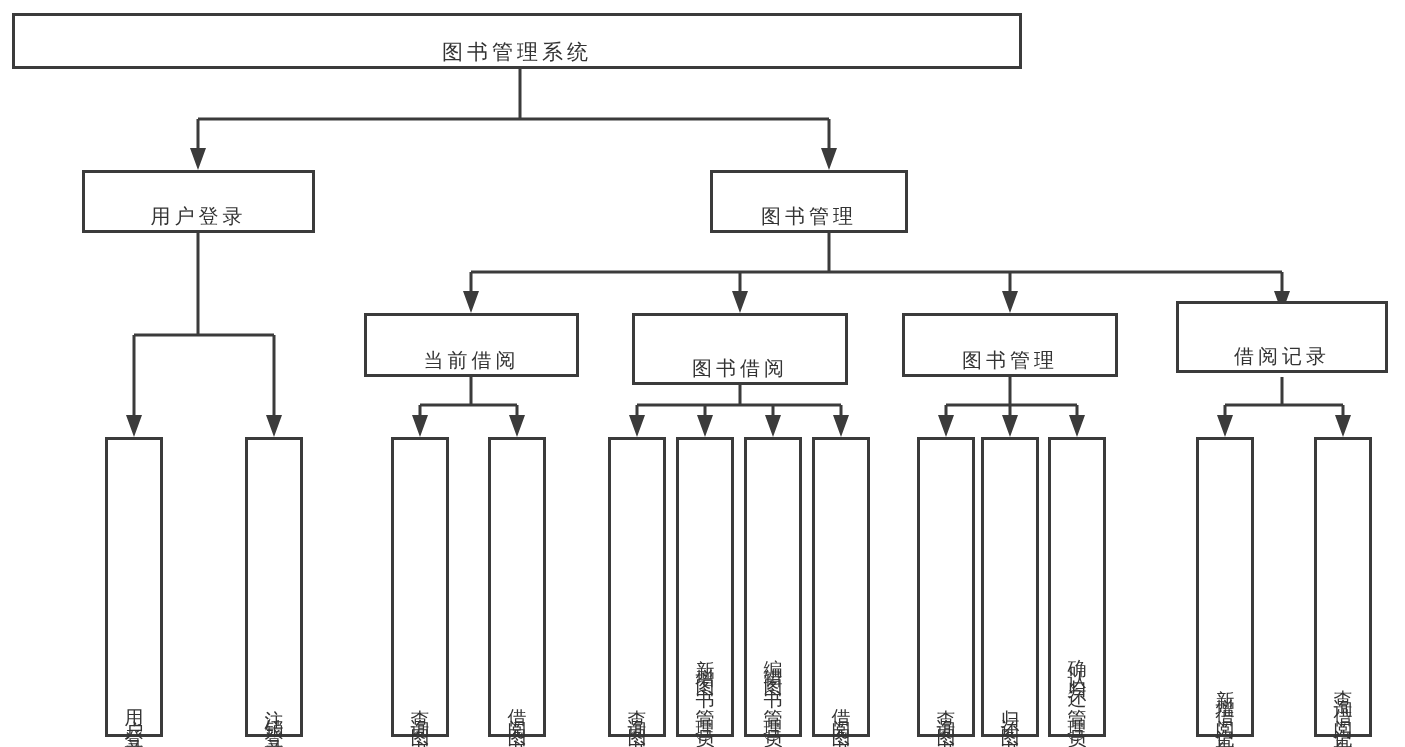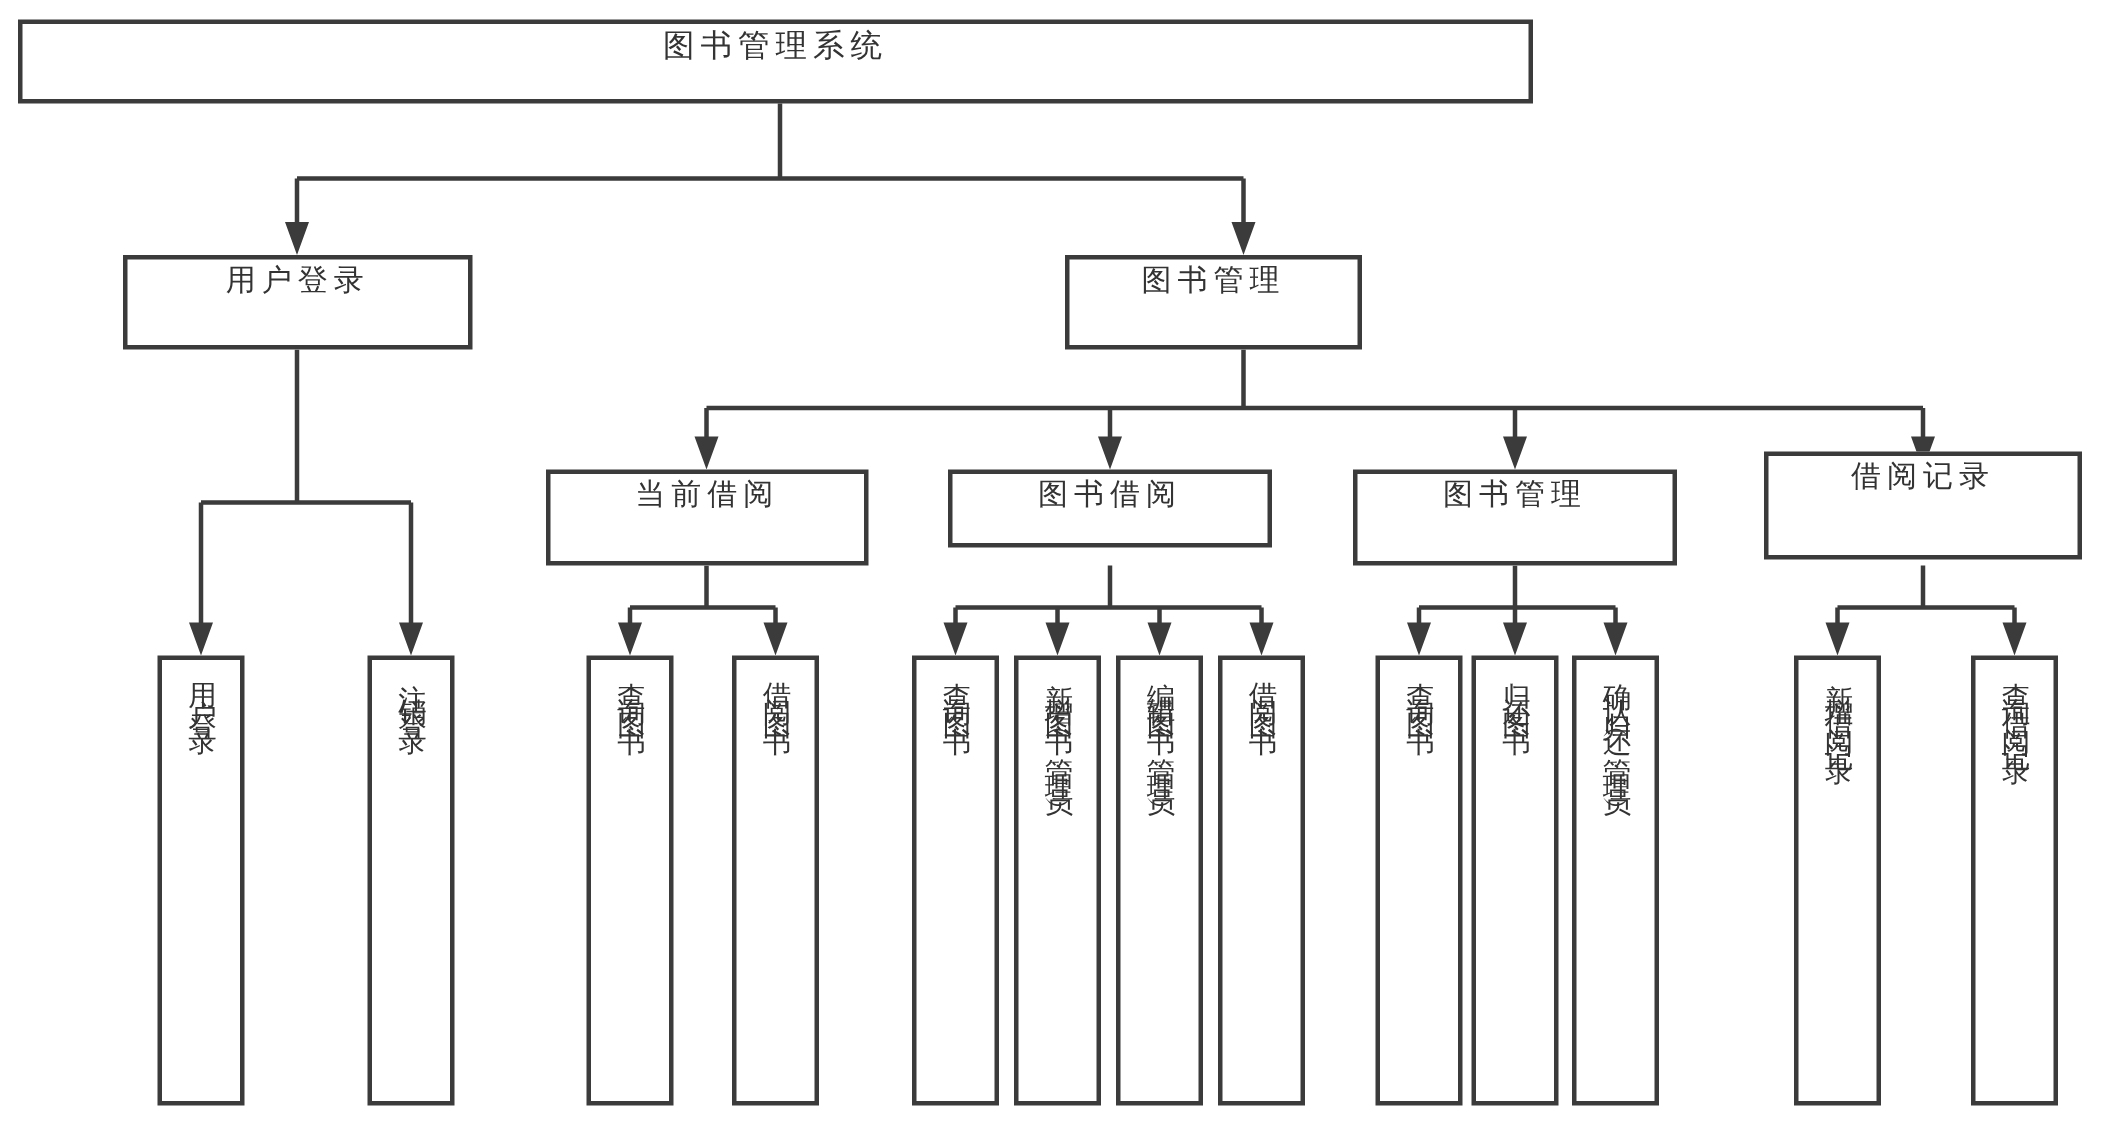--- a/index.html
+++ b/index.html
@@ -19,21 +19,21 @@
     pointer-events: none;
   }
   .connectors .line  { fill: none; stroke: var(--line, #3b3b3b); stroke-width: 3; }
   .connectors .heads { fill: var(--line, #3b3b3b); stroke: none; }
   .node {
     position: absolute;
     box-sizing: border-box;
     border: 3px solid var(--line, #3b3b3b);
     background: #ffffff;
     display: flex;
-    align-items: flex-start;
+    align-items: flex-end;
     justify-content: center;
     color: var(--text, #333333);
   }
   .node.h span {
     font-size: 20px;
     letter-spacing: 4px;
     font-weight: 500;
     white-space: nowrap;
   }
   .node.root span { font-size: 21px; }
@@ -125,21 +125,21 @@
   <div class="node h" style="left:82px;top:170px;width:233px;height:63px">
     <span>用户登录</span>
   </div>
   <div class="node h" style="left:710px;top:170px;width:198px;height:63px">
     <span>图书管理</span>
   </div>
 
   <div class="node h" style="left:364px;top:313px;width:215px;height:64px">
     <span>当前借阅</span>
   </div>
-  <div class="node h" style="left:632px;top:313px;width:216px;height:52px">
+  <div class="node h" style="left:632px;top:313px;width:216px;height:72px">
     <span>图书借阅</span>
   </div>
   <div class="node h" style="left:902px;top:313px;width:216px;height:64px">
     <span>图书管理</span>
   </div>
   <div class="node h" style="left:1176px;top:301px;width:212px;height:72px">
     <span>借阅记录</span>
   </div>
 
   <div class="node v" style="left:105px;top:437px;width:58px;height:300px">

